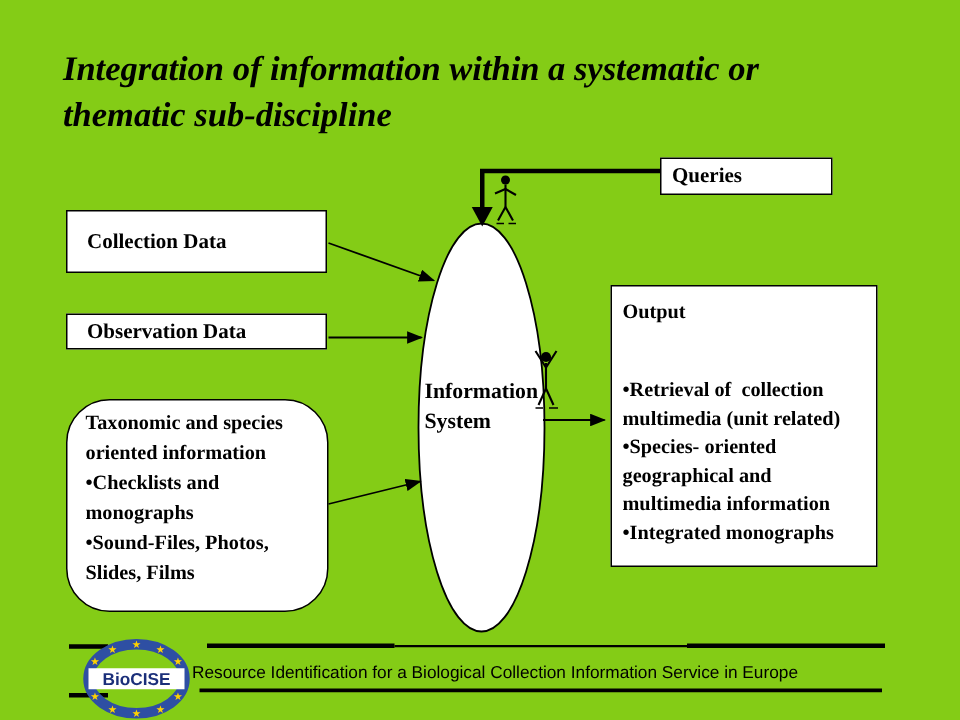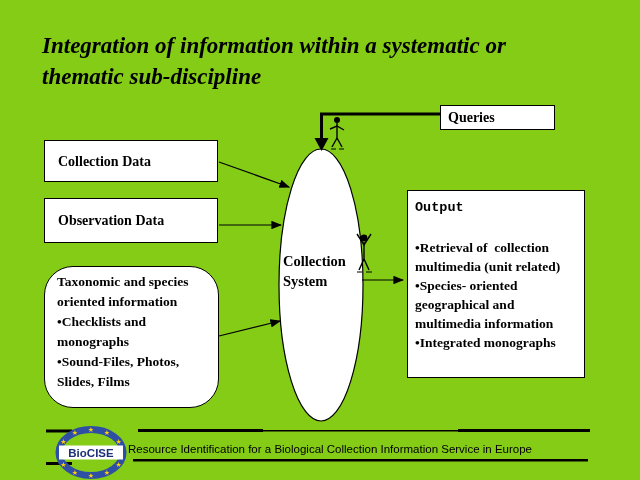--- a/index.html
+++ b/index.html
@@ -16,31 +16,31 @@
   }
 
   .box {
     position:absolute; background:#ffffff; border:1px solid #000; z-index:2;
     font-weight:bold; font-size:14px; line-height:17px;
   }
   .vcenter { display:flex; align-items:center; }
 
   #queries-box  { left:440px; top:105px; width:115px; height:25px; padding-left:7px; }
   #collection-box   { left:44px; top:140px; width:174px; height:42px; padding-left:13px; }
-  #observation-box  { left:44px; top:198px; width:174px; height:45px; padding-left:13px; }
+  #observation-box  { left:44px; top:209px; width:174px; height:24px; padding-left:13px; }
 
   #taxonomic-box {
     left:44px; top:266px; width:175px; height:142px;
     padding:5px 3px 0 12px; font-size:13.5px; line-height:20px;border-radius:29px;
   }
   #output-box {
     left:407px; top:190px; width:178px; height:188px;
     padding:7px 4px 0 7px; font-size:13.5px; line-height:19px;
   }
-  #output-box .heading { margin-bottom:21px;font-family:Liberation Mono, monospace; }
+  #output-box .heading { margin-bottom:33px; }
   .prewrap { white-space:pre-wrap; }
 
   #infosys-label {
     position:absolute; left:283px; top:251px; z-index:2;
     font-weight:bold; font-size:14.5px; line-height:20px; background:transparent;
   }
 
   #footer-caption {
     position:absolute; left:128px; top:442px; z-index:3;
     font-family:"Liberation Sans", sans-serif; font-size:11.5px; line-height:14px;
@@ -121,21 +121,21 @@
   </div>
 
   <div id="output-box" class="box">
     <div class="heading">Output</div>
     <div class="prewrap">•Retrieval of  collection multimedia (unit related)</div>
     <div class="prewrap">•Species- oriented geographical and multimedia information</div>
     <div class="prewrap">•Integrated monographs</div>
   </div>
 
   <div id="infosys-label">
-    <div>Collection</div>
+    <div>Information</div>
     <div>System</div>
   </div>
 
   <svg id="biocise-logo" viewBox="0 0 82 55">
     <ellipse cx="41" cy="27.5" rx="32" ry="23" fill="none" stroke-width="7" stroke="#2e4fa3"></ellipse>
     <g font-family="DejaVu Sans, sans-serif" font-size="7" text-anchor="middle">
       <text x="68.7" y="41.5" fill="#ffd200">★</text>
       <text x="57" y="50" fill="#ffd200">★</text>
       <text x="41" y="53" fill="#ffd200">★</text>
       <text x="25" y="50" fill="#ffd200">★</text>

